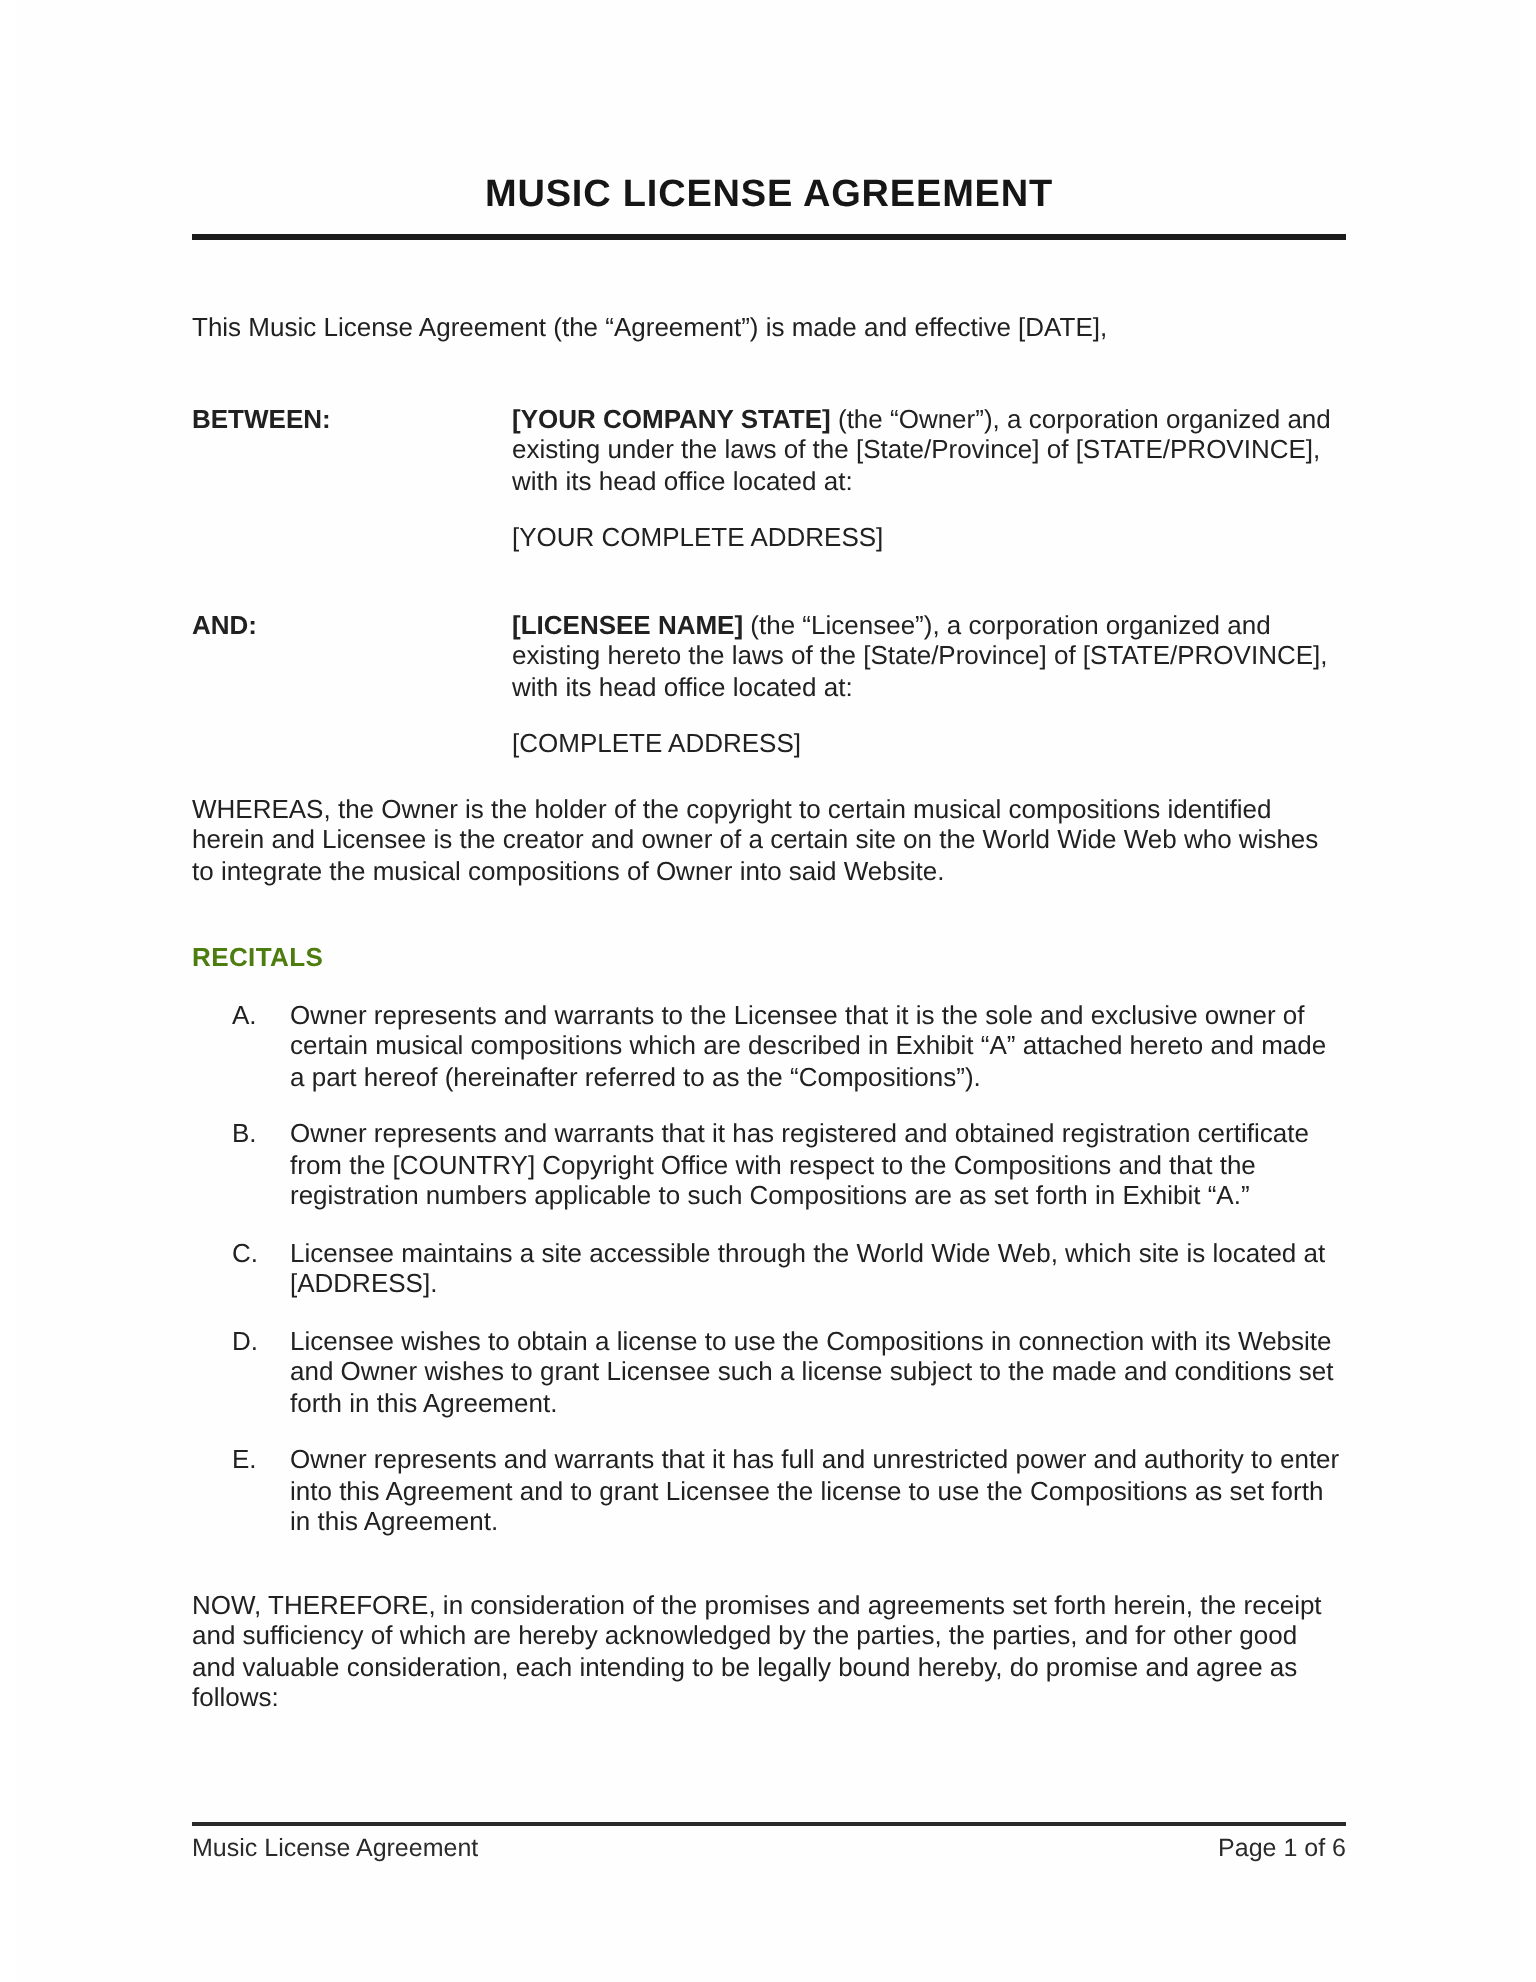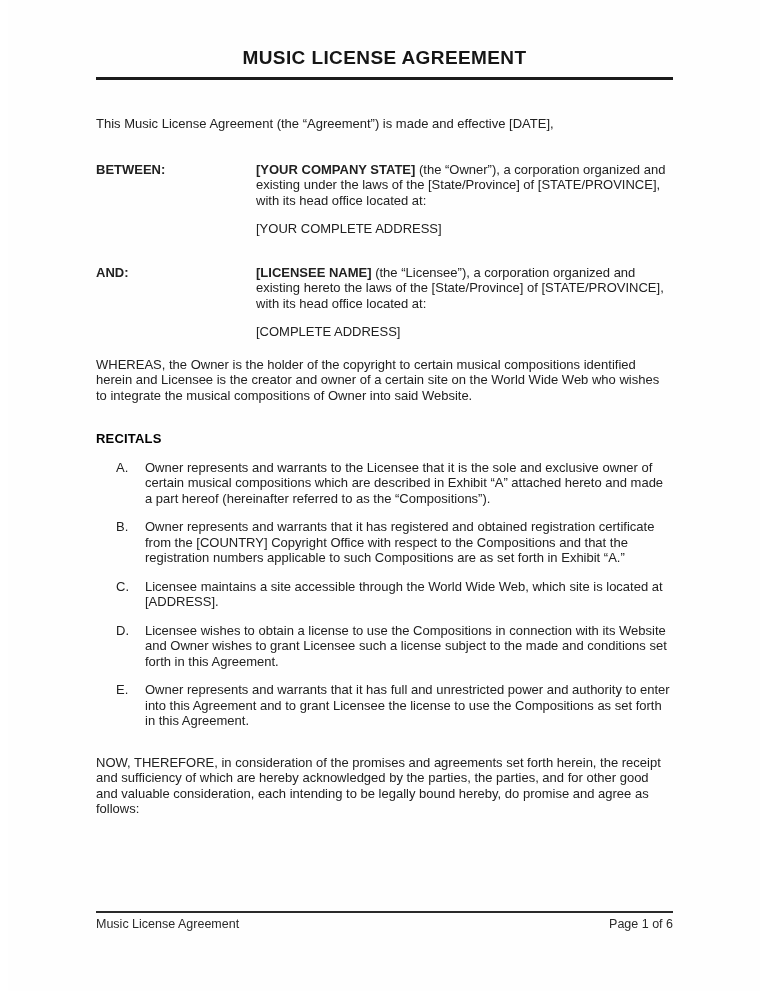--- a/index.html
+++ b/index.html
@@ -7,21 +7,21 @@
     padding: 0;
     background: #ffffff;
   }
   .page {
     position: relative;
     width: 752px;
     height: 991px;
     margin: 0 auto;
     background: #fefefe;
     box-sizing: border-box;
-    padding: 46px 87px 0 88px;
+    padding: 86px 87px 0 88px;
     font-family: "Liberation Sans", "DejaVu Sans", sans-serif;
     font-size: 13px;
     line-height: 15.5px;
     color: #212121;
     overflow: hidden;
   }
   .doc-title {
     margin: 0;
     font-size: 19px;
     line-height: 24px;
@@ -50,21 +50,21 @@
   .party-body { flex: 1 1 auto; }
   .bold { font-weight: bold; }
   .address { margin-top: 13px; }
   .whereas { margin-top: 17px; }
   .recitals-heading {
     margin: 28px 0 0 0;
     font-size: 13px;
     line-height: 15.5px;
     font-weight: bold;
     letter-spacing: 0.2px;
-    color: #000000;
+    color: #4d7c0f;
   }
   .recital {
     position: relative;
     margin-top: 13px;
     padding-left: 49px;
   }
   .recital:first-of-type { margin-top: 14px; }
   .recital .marker {
     position: absolute;
     left: 20px;

